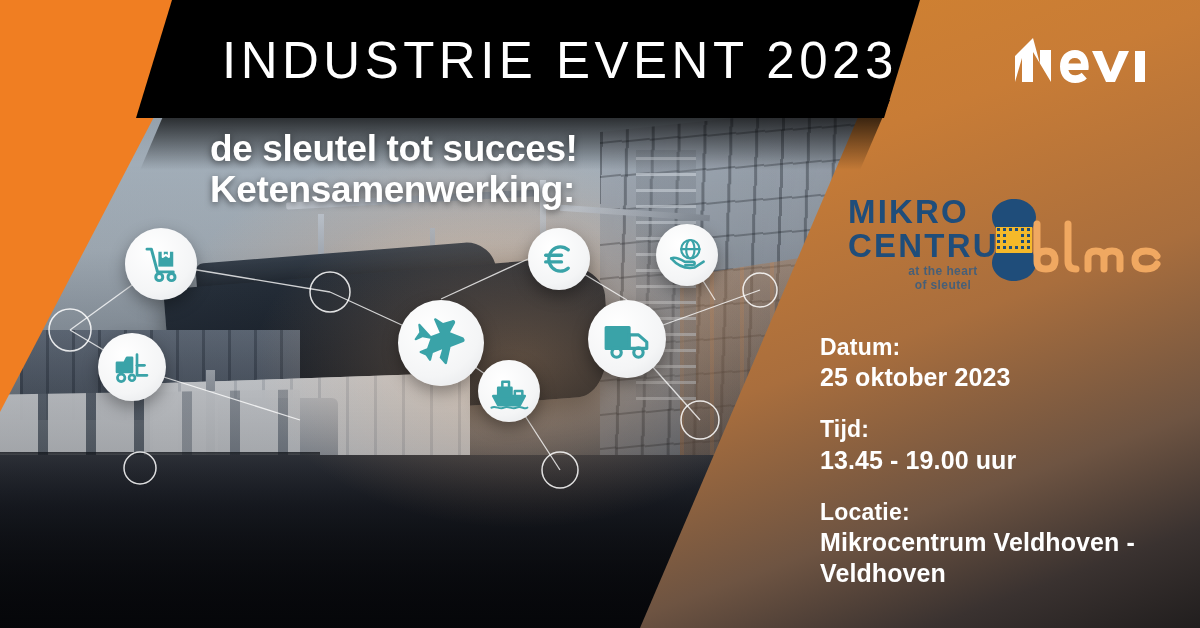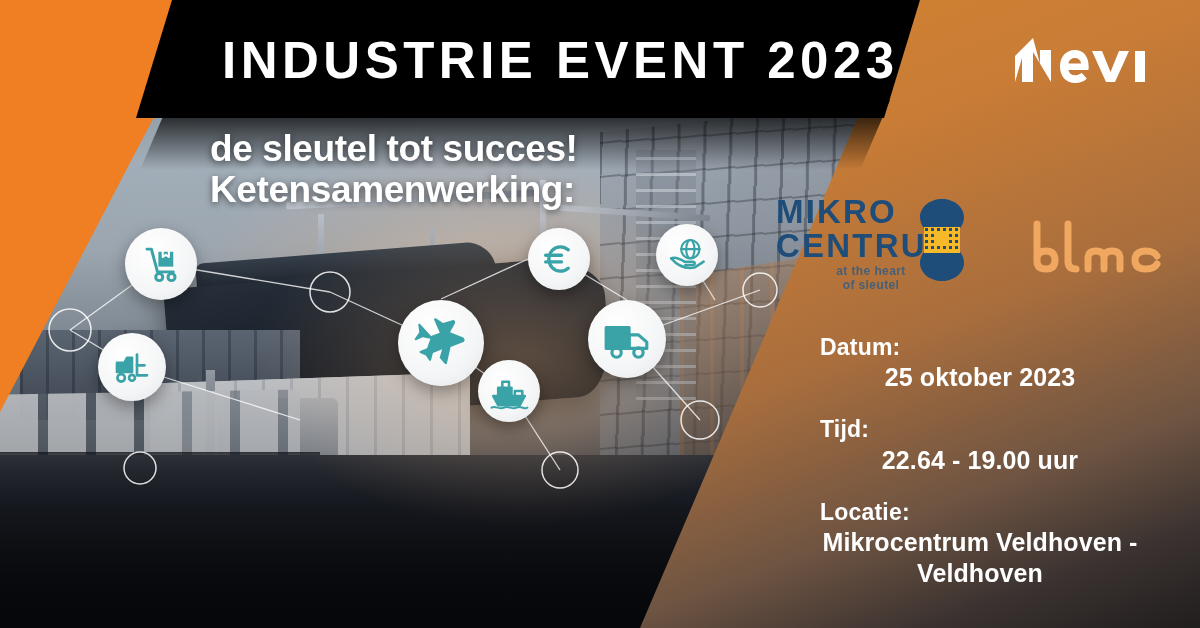--- a/index.html
+++ b/index.html
@@ -160,55 +160,55 @@
   }
   .top-black-fade{
     position:absolute;left:120px;top:100px;width:790px;height:70px;
     background:linear-gradient(180deg,rgba(0,0,0,.95),rgba(0,0,0,0));
     clip-path:polygon(50px 0, 770px 0, 740px 70px, 20px 70px);
   }
 
   
   .title{
     position:absolute;left:222px;top:35px;
-    font-size:51px;font-weight:700;letter-spacing:4.5px;
+    font-size:51px;font-weight:400;letter-spacing:4.5px;
     color:#ffffff;line-height:1;
     white-space:nowrap;
   }
   .subtitle{
     position:absolute;left:210px;top:128px;
     font-size:37px;font-weight:700;line-height:1.12;
     color:#ffffff;letter-spacing:-.4px;
     text-shadow:0 2px 7px rgba(0,0,0,.55);
   }
 
   
   .nevi{position:absolute;left:1013px;top:36px;width:150px;height:50px;}
 
   
-  .mikro{position:absolute;left:776px;top:195px;width:190px;height:110px;color:#1F4D7A;}
+  .mikro{position:absolute;left:848px;top:195px;width:190px;height:110px;color:#1F4D7A;}
   .mikro-word{
     font-size:33px;font-weight:700;letter-spacing:2.2px;line-height:1.04;
     color:#1F4D7A;
   }
   .mikro-tag{
     text-align:center;
     font-size:12px;font-weight:600;letter-spacing:.4px;line-height:1.22;
     color:#3F5E7D;opacity:.92;
   }
   .mikro-mark{position:absolute;left:140px;top:2px;}
 
   
   .blmc{position:absolute;left:1030px;top:218px;width:140px;height:58px;}
 
   
   .info{position:absolute;left:820px;top:332px;color:#fff;width:320px;}
   .info-group{margin-bottom:21px;}
   .info-label{font-size:23px;font-weight:700;line-height:1.32;letter-spacing:.2px;}
-  .info-value{font-size:25px;font-weight:700;line-height:1.24;letter-spacing:.1px;text-align:center;}
+  .info-value{font-size:25px;font-weight:700;line-height:1.24;letter-spacing:.1px;}
 </style>
 </head>
 <body>
 
 <div class="banner">
 
   <div class="photo">
     <div class="cont-right"></div>
     <div class="cont-right2"></div>
     <div class="crane-tower"></div>
@@ -393,21 +393,21 @@
     </svg>
   </div>
 
   <div class="info">
     <div class="info-group">
       <div class="info-label">Datum:</div>
       <div class="info-value">25 oktober 2023</div>
     </div>
     <div class="info-group">
       <div class="info-label">Tijd:</div>
-      <div class="info-value">22.64 - 19.00 uur</div>
+      <div class="info-value">13.45 - 19.00 uur</div>
     </div>
     <div class="info-group">
       <div class="info-label">Locatie:</div>
       <div class="info-value">Mikrocentrum Veldhoven -</div>
       <div class="info-value">Veldhoven</div>
     </div>
   </div>
 
 </div>
 

